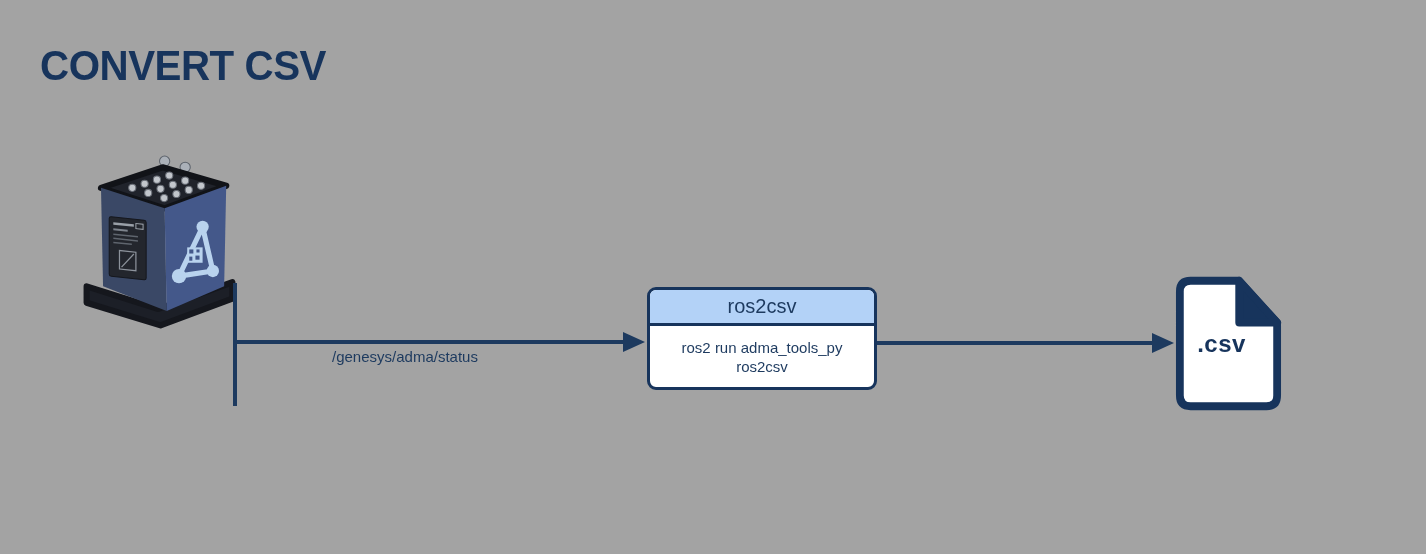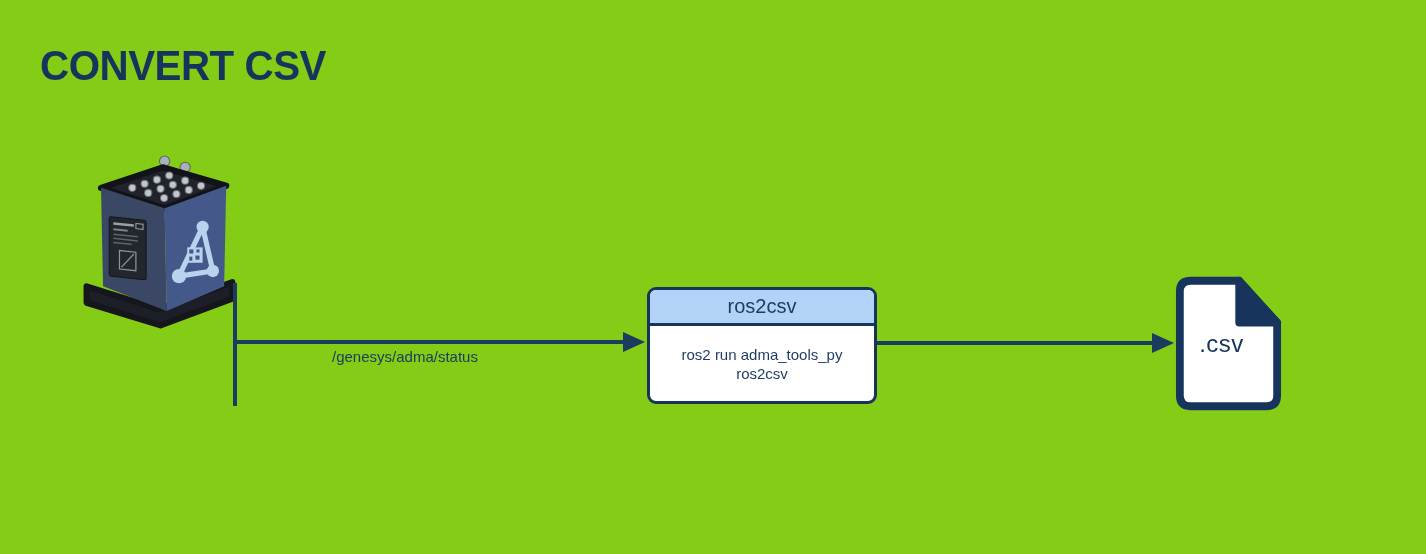--- a/index.html
+++ b/index.html
@@ -1,34 +1,34 @@
 <!DOCTYPE html>
 <html><head>
 <meta charset="utf-8">
 <style>
   html,body{margin:0;padding:0;background:#ffffff;}
   body{font-family:"Liberation Sans","DejaVu Sans",sans-serif;}
   .canvas{
-    position:relative;width:1426px;height:554px;background:#84cc16;overflow:hidden;
+    position:relative;width:1426px;height:554px;background:#a3a3a3;overflow:hidden;
   }
   .page-title{
     position:absolute;left:40px;top:42px;
     font-size:42px;font-weight:800;letter-spacing:-0.5px;
     color:#17345C;transform:scaleX(0.96);transform-origin:left center;
     white-space:nowrap;
   }
   
   .device{position:absolute;left:82px;top:155px;width:155px;height:195px;}
   
   .file-icon{position:absolute;}
   .file-icon svg{position:absolute;left:0;top:0;}
   .file-icon .file-label{
     position:absolute;left:0;right:0;top:0;bottom:0;
     display:flex;align-items:center;justify-content:center;
-    font-weight:400;font-size:24px;color:#17345C;letter-spacing:0.5px;
+    font-weight:700;font-size:24px;color:#17345C;letter-spacing:0.5px;
   }
   .file-gsdb{left:116px;top:374px;width:110px;height:139px;}
   .file-csv{left:1175px;top:275px;width:107px;height:137px;}
   .file-csv .file-label{padding-right:14px;}
   
   .bracket-line{
     position:absolute;left:233px;top:283px;width:4px;height:123px;background:#1d3a5f;
   }
   .arrow-line{position:absolute;height:4px;background:#1d3a5f;}
   .arrow-line-1{left:235px;top:340px;width:389px;}
@@ -40,21 +40,21 @@
   }
   .arrow-head-1{left:623px;top:332px;}
   .arrow-head-2{left:1152px;top:333px;}
   .topic-label{
     position:absolute;font-size:15px;color:#1d3a5f;white-space:nowrap;
   }
   .topic-top{left:328px;top:318px;}
   .topic-bottom{left:332px;top:348px;}
   
   .node-box{
-    position:absolute;left:647px;top:287px;width:230px;height:117px;
+    position:absolute;left:647px;top:287px;width:230px;height:103px;
     border:3px solid #17345C;border-radius:9px;background:#ffffff;
     box-sizing:border-box;display:flex;flex-direction:column;overflow:hidden;
   }
   .node-header{
     height:33px;flex:0 0 33px;background:#B3D2F7;border-bottom:3px solid #17345C;
     display:flex;align-items:center;justify-content:center;
     font-size:20px;color:#1d3a5f;
   }
   .node-body{
     flex:1;display:flex;flex-direction:column;align-items:center;justify-content:center;

